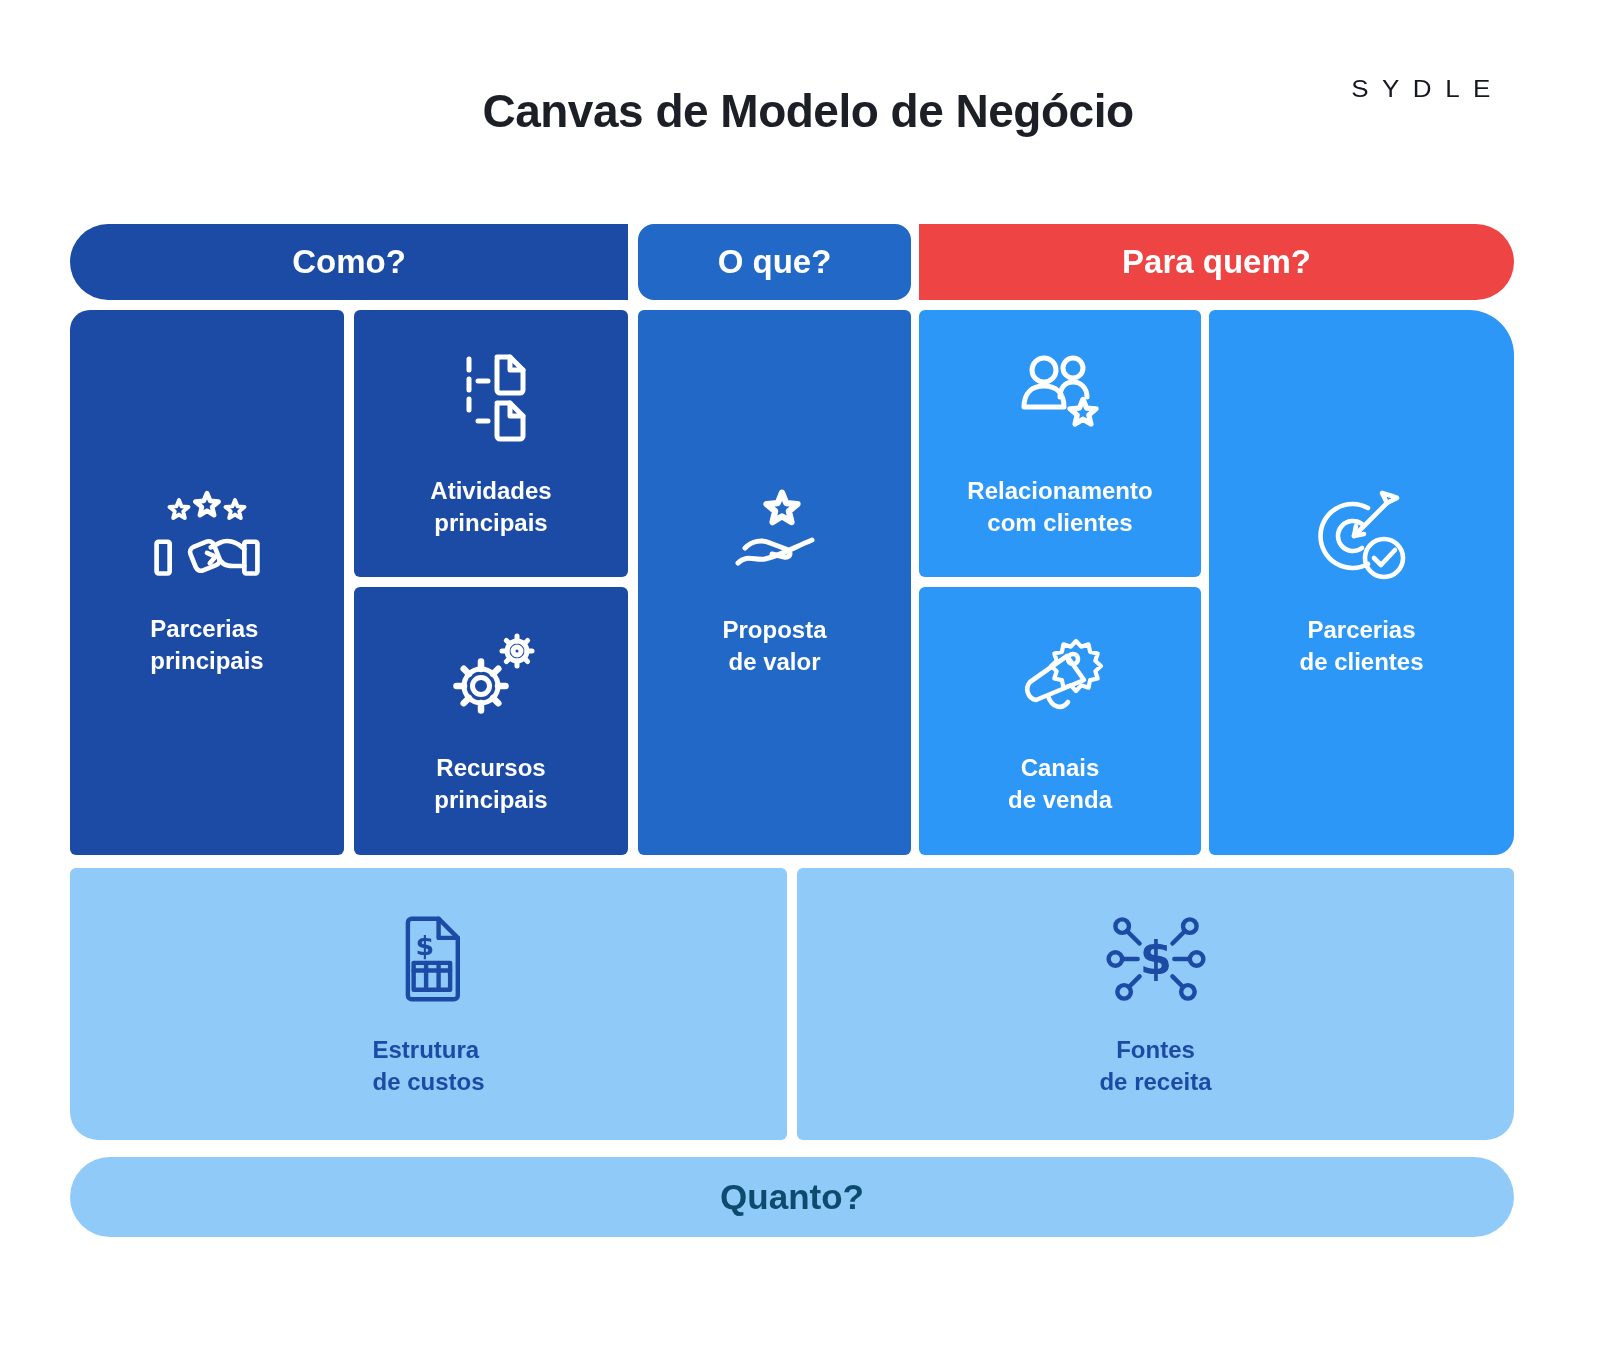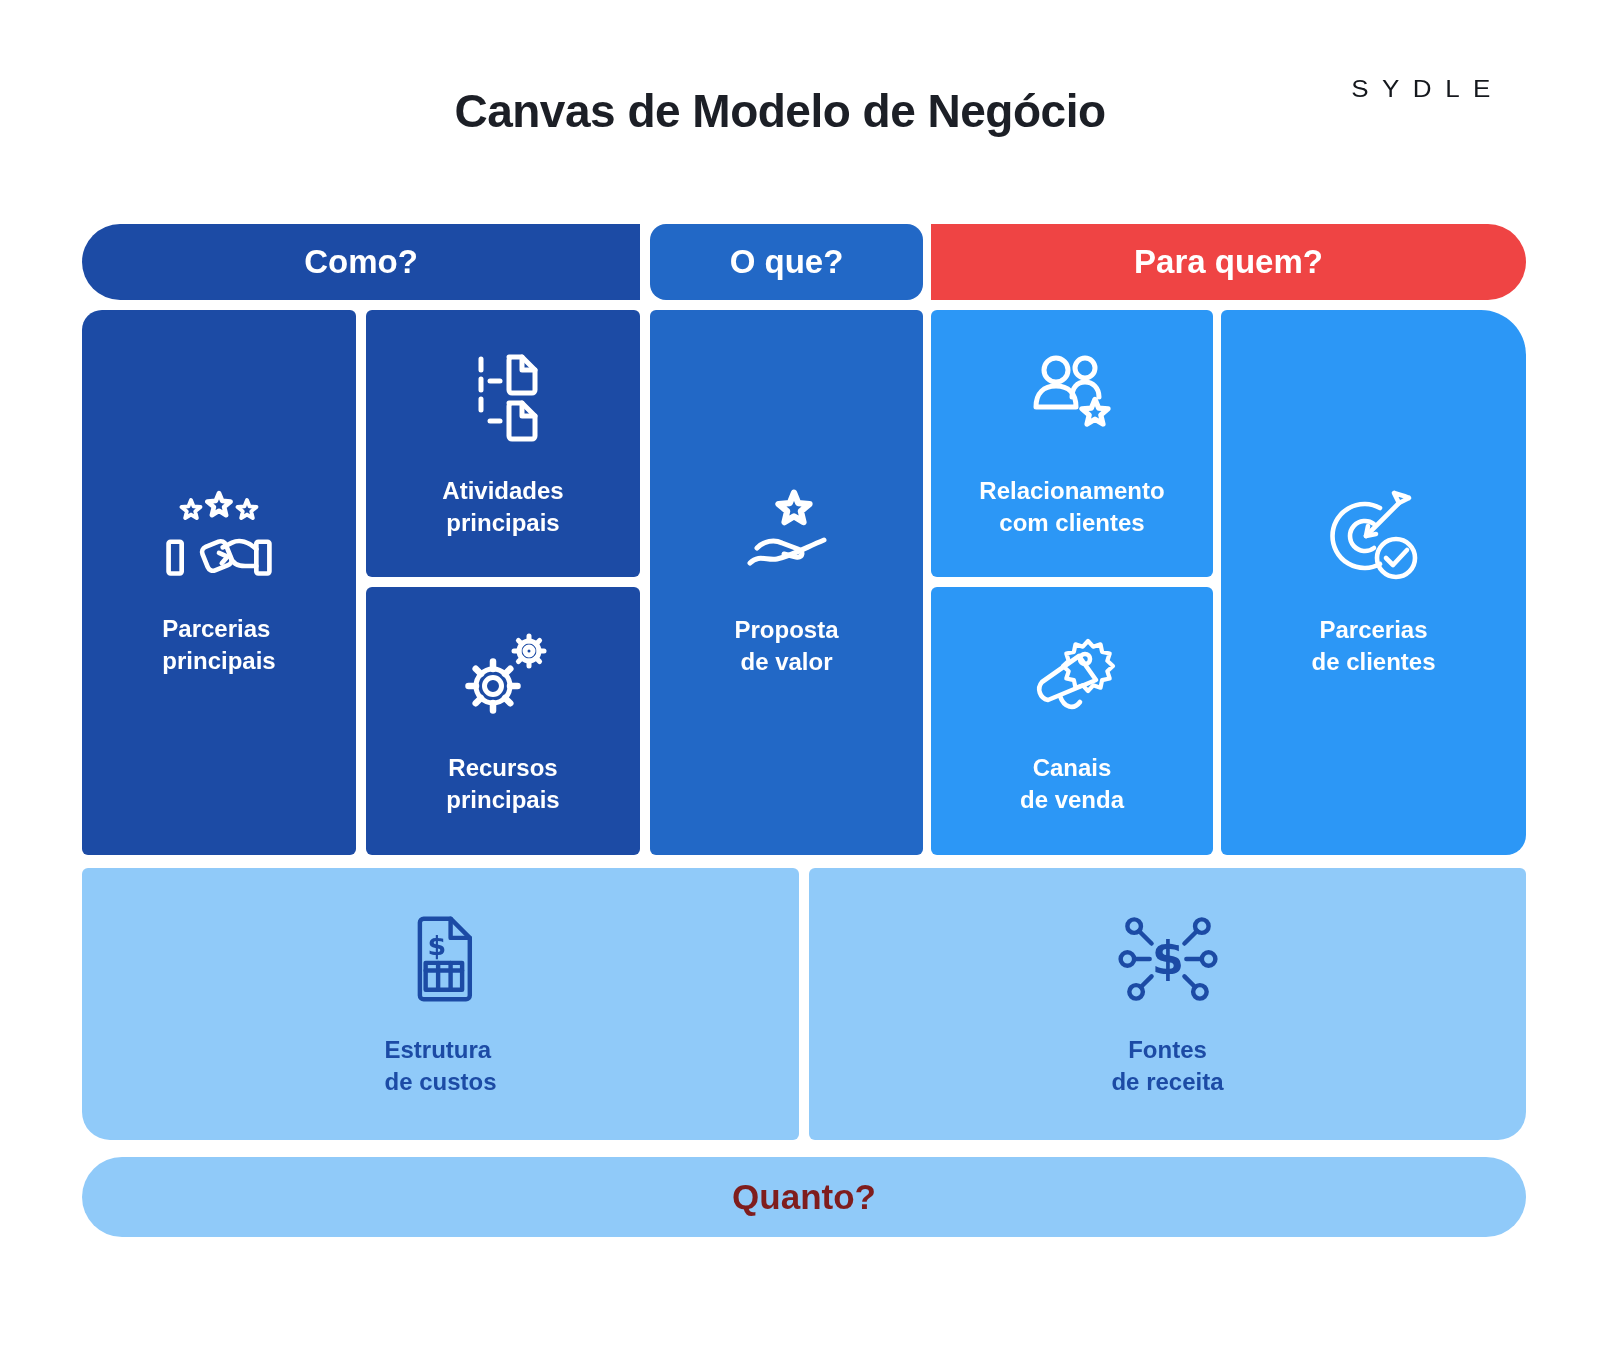--- a/index.html
+++ b/index.html
@@ -2,29 +2,29 @@
 <html><head>
 <meta charset="utf-8">
 <style>
   html,body{margin:0;padding:0;background:#ffffff;}
   .page{
     position:relative;width:1600px;height:1356px;background:#ffffff;overflow:hidden;
     font-family:"Liberation Sans","DejaVu Sans",sans-serif;
   }
   .page-title{
     position:absolute;top:84px;left:0;width:1560px;margin:0;
-    text-align:center;font-size:46px;font-weight:700;color:#1C1F26;letter-spacing:-0.5px;
+    text-align:center;font-size:46px;font-weight:700;color:#1C1F26;letter-spacing:-0.5px;padding-left:28px;
   }
   .brand-logo{
     position:absolute;top:74px;right:96px;
     font-size:26px;font-weight:500;color:#15181d;letter-spacing:0.52em;
     transform:scaleY(0.92);
   }
   .canvas-grid{
-    position:absolute;left:82px;top:224px;width:1444px;
+    position:absolute;left:70px;top:224px;width:1444px;
     display:grid;
     grid-template-columns:274px 10px 274px 10px 273px 8px 282px 8px 305px;
     grid-template-rows:76px 10px 267px 10px 268px 13px 272px 17px 80px;
   }
   .col-header{
     display:flex;align-items:center;justify-content:center;
     color:#fff;font-size:33px;font-weight:700;border-radius:16px;
   }
   .h-como{grid-area:1/1/2/4;background:#1C4BA5;border-radius:38px 0 0 38px;}
   .h-oque{grid-area:1/5/2/6;background:#2268C6;}
@@ -47,21 +47,21 @@
   .b-canais{grid-area:5/7/6/8;}
   .b-segmento{grid-area:3/9/6/10;border-radius:6px 45px 20px 6px;}
 
   .bottom-row{grid-area:7/1/8/10;display:flex;gap:10px;}
   .b-estrutura{width:717px;border-radius:6px 6px 6px 28px;}
   .b-fontes{flex:1;border-radius:6px 6px 28px 6px;}
 
   .canvas-footer{
     grid-area:9/1/10/10;background:#90CAF9;border-radius:40px;
     display:flex;align-items:center;justify-content:center;
-    color:#7f1d1d;font-size:35px;font-weight:700;
+    color:#0c4a6e;font-size:35px;font-weight:700;
   }
   .icon{line-height:0;margin-bottom:26px;}
   .block-label{font-size:24px;font-weight:700;line-height:1.32;text-align:center;}
   .block-label span{display:block;}
   .align-left .block-label{text-align:left;}
 </style>
 </head>
 <body>
 
 <div class="page">

